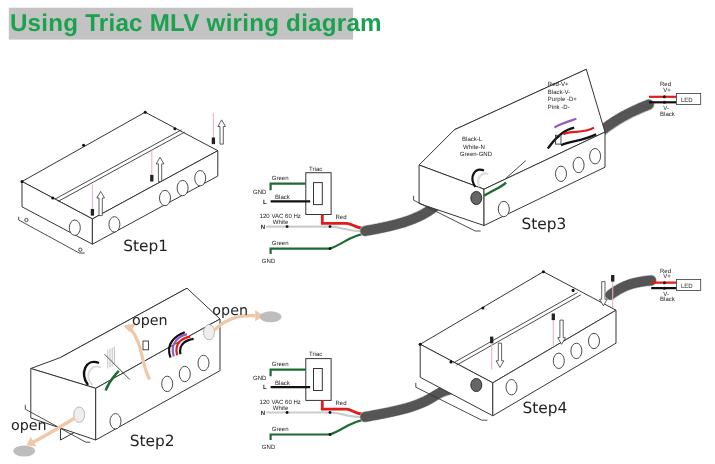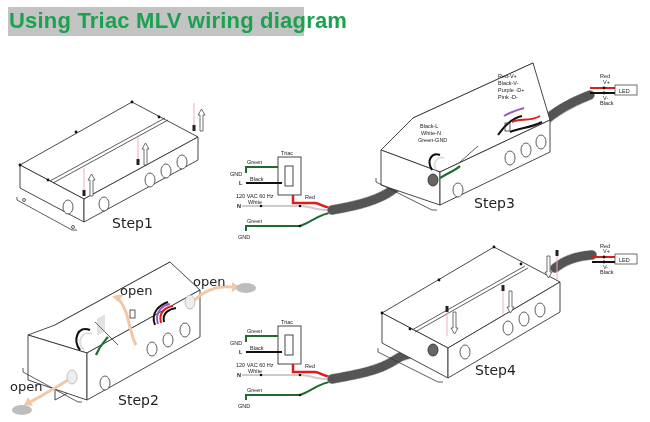--- a/index.html
+++ b/index.html
@@ -1,17 +1,17 @@
 <!DOCTYPE html>
 <html><head>
 <meta charset="utf-8">
 <style>
   html, body { margin: 0; padding: 0; background: #ffffff; }
   body { width: 650px; height: 422px; position: relative; overflow: hidden; font-family: "Liberation Sans", sans-serif; }
-  .title-bar { position: absolute; left: 8px; top: 7px; width: 296px; height: 29px; background: #c3c3c3; }
+  .title-bar { position: absolute; left: 8px; top: 7px; width: 296px; height: 29px; background: #c3c3c3; padding-left: 17px; }
   .title-text { position: absolute; left: 1px; top: 1px; font-family: "Liberation Sans", sans-serif; font-weight: bold; font-size: 22px; color: #1aa24f; white-space: nowrap; letter-spacing: 0.2px; }
   svg { position: absolute; left: 0; top: 0; }
   .step-label { font-family: "DejaVu Sans", sans-serif; font-size: 14px; fill: #222; }
   .open-label { font-family: "DejaVu Sans", sans-serif; font-size: 13px; fill: #222; }
   .tiny { font-family: "Liberation Sans", sans-serif; font-size: 5.5px; fill: #222; }
   .box { fill: #ffffff; stroke: #333; stroke-width: 0.9; }
   .thin { fill: none; stroke: #333; stroke-width: 0.8; }
   .hole { fill: #fff; stroke: #333; stroke-width: 0.8; }
   .conduit { fill: none; stroke: #555; stroke-width: 9; stroke-linecap: round; stroke-dasharray: 1.5 1.5; }
   .conduit-bg { fill: none; stroke: #bbb; stroke-width: 10; stroke-linecap: round; }

